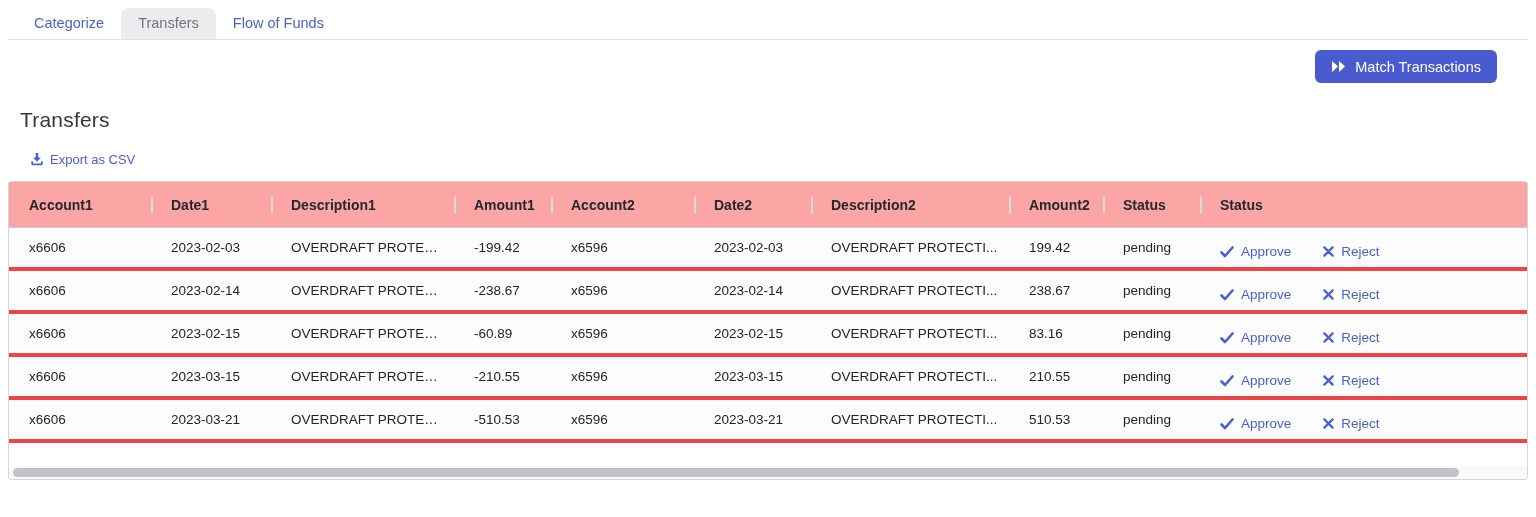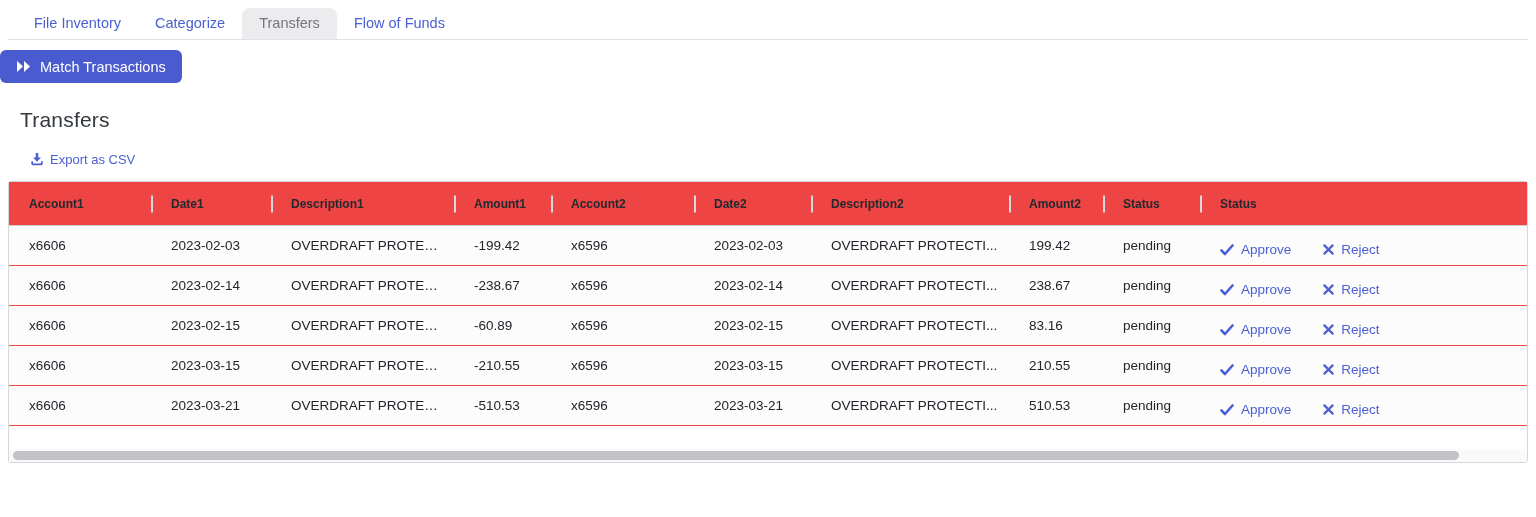--- a/index.html
+++ b/index.html
@@ -35,21 +35,21 @@
     border-radius: 8px 8px 0 0;
   }
   .tab.active {
     background: var(--tab-active-bg);
     color: var(--tab-active-text);
   }
 
   
   .toolbar {
     display: flex;
-    justify-content: flex-start;
+    justify-content: flex-end;
     padding: 10px 39px 0 0;
     height: 46px;
   }
   .btn-primary {
     display: inline-flex;
     align-items: center;
     gap: 9px;
     background: #4a5bd0;
     color: #ffffff;
     border: none;
@@ -103,42 +103,42 @@
   col.c-date2        { width: 117px; }
   col.c-description2 { width: 198px; }
   col.c-amount2      { width: 94px;  }
   col.c-status       { width: 97px;  }
   col.c-actions      { width: auto;  }
 
   thead th {
     position: relative;
     text-align: left;
     font-weight: bold;
-    font-size: 12px;
+    font-size: 14px;
     color: #24292e;
-    background: #ef4444;
+    background: #fca5a5;
     padding: 15px 8px 14px 20px;
     border-bottom: 1px solid #caccd0;
     white-space: nowrap;
     overflow: hidden;
     margin-top: 40px;
   }
   thead th:not(:first-child)::before {
     content: "";
     position: absolute;
     left: 0;
     top: 50%;
     transform: translateY(-50%);
     width: 2px;
     height: 17px;
     background: #d7d9dd;
   }
   tbody td {
     padding: 12px 8px 12px 20px;
-    border-bottom: 1px solid #ef4444;
+    border-bottom: 4px solid #ef4444;
     background: #fcfcfd;
     white-space: nowrap;
     overflow: hidden;
     text-overflow: ellipsis;
     color: #212529;
     height: 40px;
   }
   .actions-cell { display: flex; align-items: center; gap: 32px; border: none; }
   td.actions-td { padding-top: 8px; padding-bottom: 0; }
   .action-link {
@@ -169,21 +169,20 @@
   }
 </style>
 </head>
 <body>
 
 <div class="page">
 
   
   <nav class="tabbar">
 
-      <div class="tab">File Inventory</div>
 
       <div class="tab">Categorize</div>
 
       <div class="tab active">Transfers</div>
 
       <div class="tab">Flow of Funds</div>
 
   </nav>
 
   

